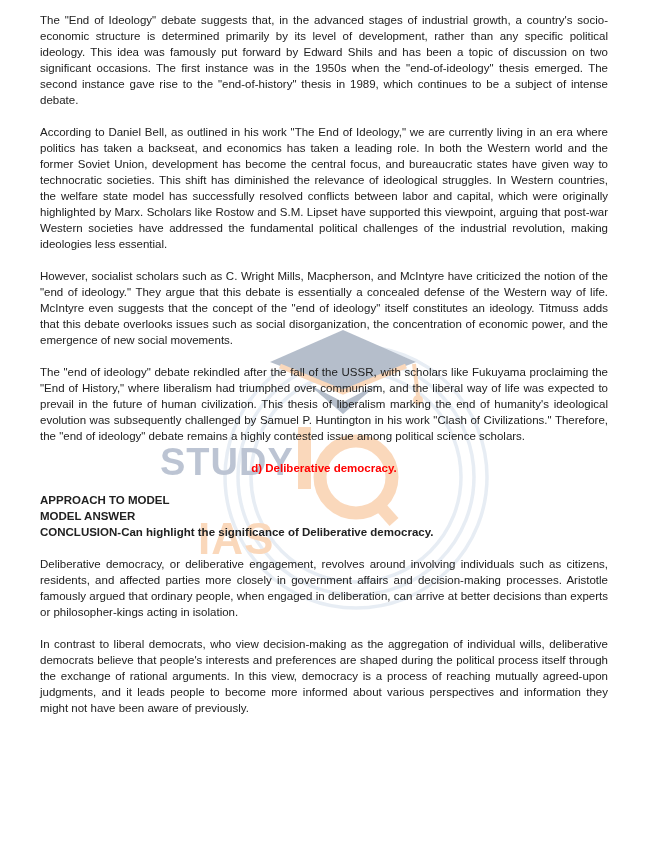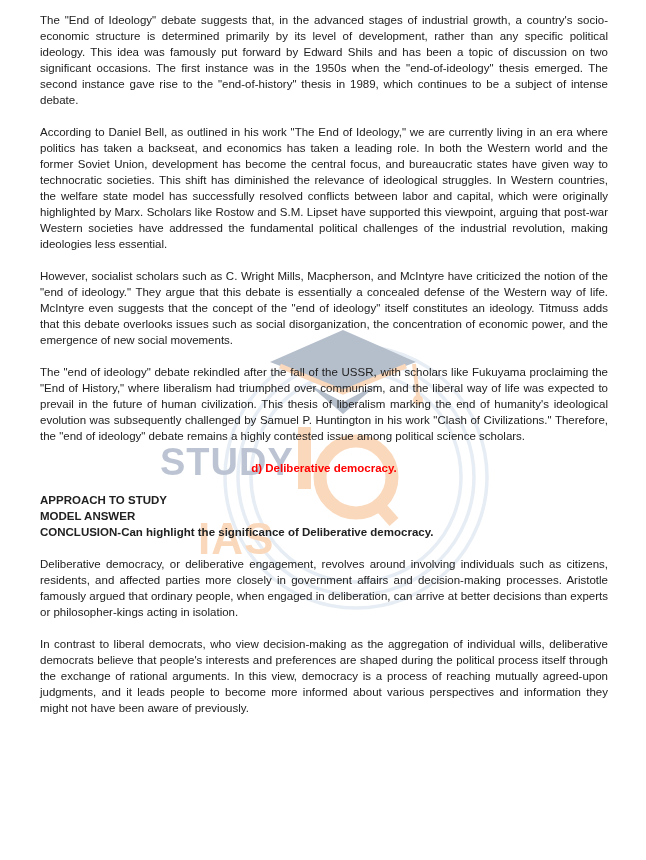--- a/index.html
+++ b/index.html
@@ -83,21 +83,21 @@
   </div>
 
   <div class="content">
     <p>The "End of Ideology" debate suggests that, in the advanced stages of industrial growth, a country's socio-economic structure is determined primarily by its level of development, rather than any specific political ideology. This idea was famously put forward by Edward Shils and has been a topic of discussion on two significant occasions. The first instance was in the 1950s when the "end-of-ideology" thesis emerged. The second instance gave rise to the "end-of-history" thesis in 1989, which continues to be a subject of intense debate.</p>
     <p>According to Daniel Bell, as outlined in his work "The End of Ideology," we are currently living in an era where politics has taken a backseat, and economics has taken a leading role. In both the Western world and the former Soviet Union, development has become the central focus, and bureaucratic states have given way to technocratic societies. This shift has diminished the relevance of ideological struggles. In Western countries, the welfare state model has successfully resolved conflicts between labor and capital, which were originally highlighted by Marx. Scholars like Rostow and S.M. Lipset have supported this viewpoint, arguing that post-war Western societies have addressed the fundamental political challenges of the industrial revolution, making ideologies less essential.</p>
     <p>However, socialist scholars such as C. Wright Mills, Macpherson, and McIntyre have criticized the notion of the "end of ideology." They argue that this debate is essentially a concealed defense of the Western way of life. McIntyre even suggests that the concept of the "end of ideology" itself constitutes an ideology. Titmuss adds that this debate overlooks issues such as social disorganization, the concentration of economic power, and the emergence of new social movements.</p>
     <p>The "end of ideology" debate rekindled after the fall of the USSR, with scholars like Fukuyama proclaiming the "End of History," where liberalism had triumphed over communism, and the liberal way of life was expected to prevail in the future of human civilization. This thesis of liberalism marking the end of humanity's ideological evolution was subsequently challenged by Samuel P. Huntington in his work "Clash of Civilizations." Therefore, the "end of ideology" debate remains a highly contested issue among political science scholars.</p>
 
     <p class="red-heading">d) Deliberative democracy.</p>
 
-    <p class="bold tight">APPROACH TO STUDY</p>
+    <p class="bold tight">APPROACH TO MODEL</p>
 
 
     <p class="bold tight">MODEL ANSWER</p>
 
     <p class="bold">CONCLUSION-Can highlight the significance of Deliberative democracy.</p>
     <p>Deliberative democracy, or deliberative engagement, revolves around involving individuals such as citizens, residents, and affected parties more closely in government affairs and decision-making processes. Aristotle famously argued that ordinary people, when engaged in deliberation, can arrive at better decisions than experts or philosopher-kings acting in isolation.</p>
     <p>In contrast to liberal democrats, who view decision-making as the aggregation of individual wills, deliberative democrats believe that people's interests and preferences are shaped during the political process itself through the exchange of rational arguments. In this view, democracy is a process of reaching mutually agreed-upon judgments, and it leads people to become more informed about various perspectives and information they might not have been aware of previously.</p>
   </div>
 
 </div>

